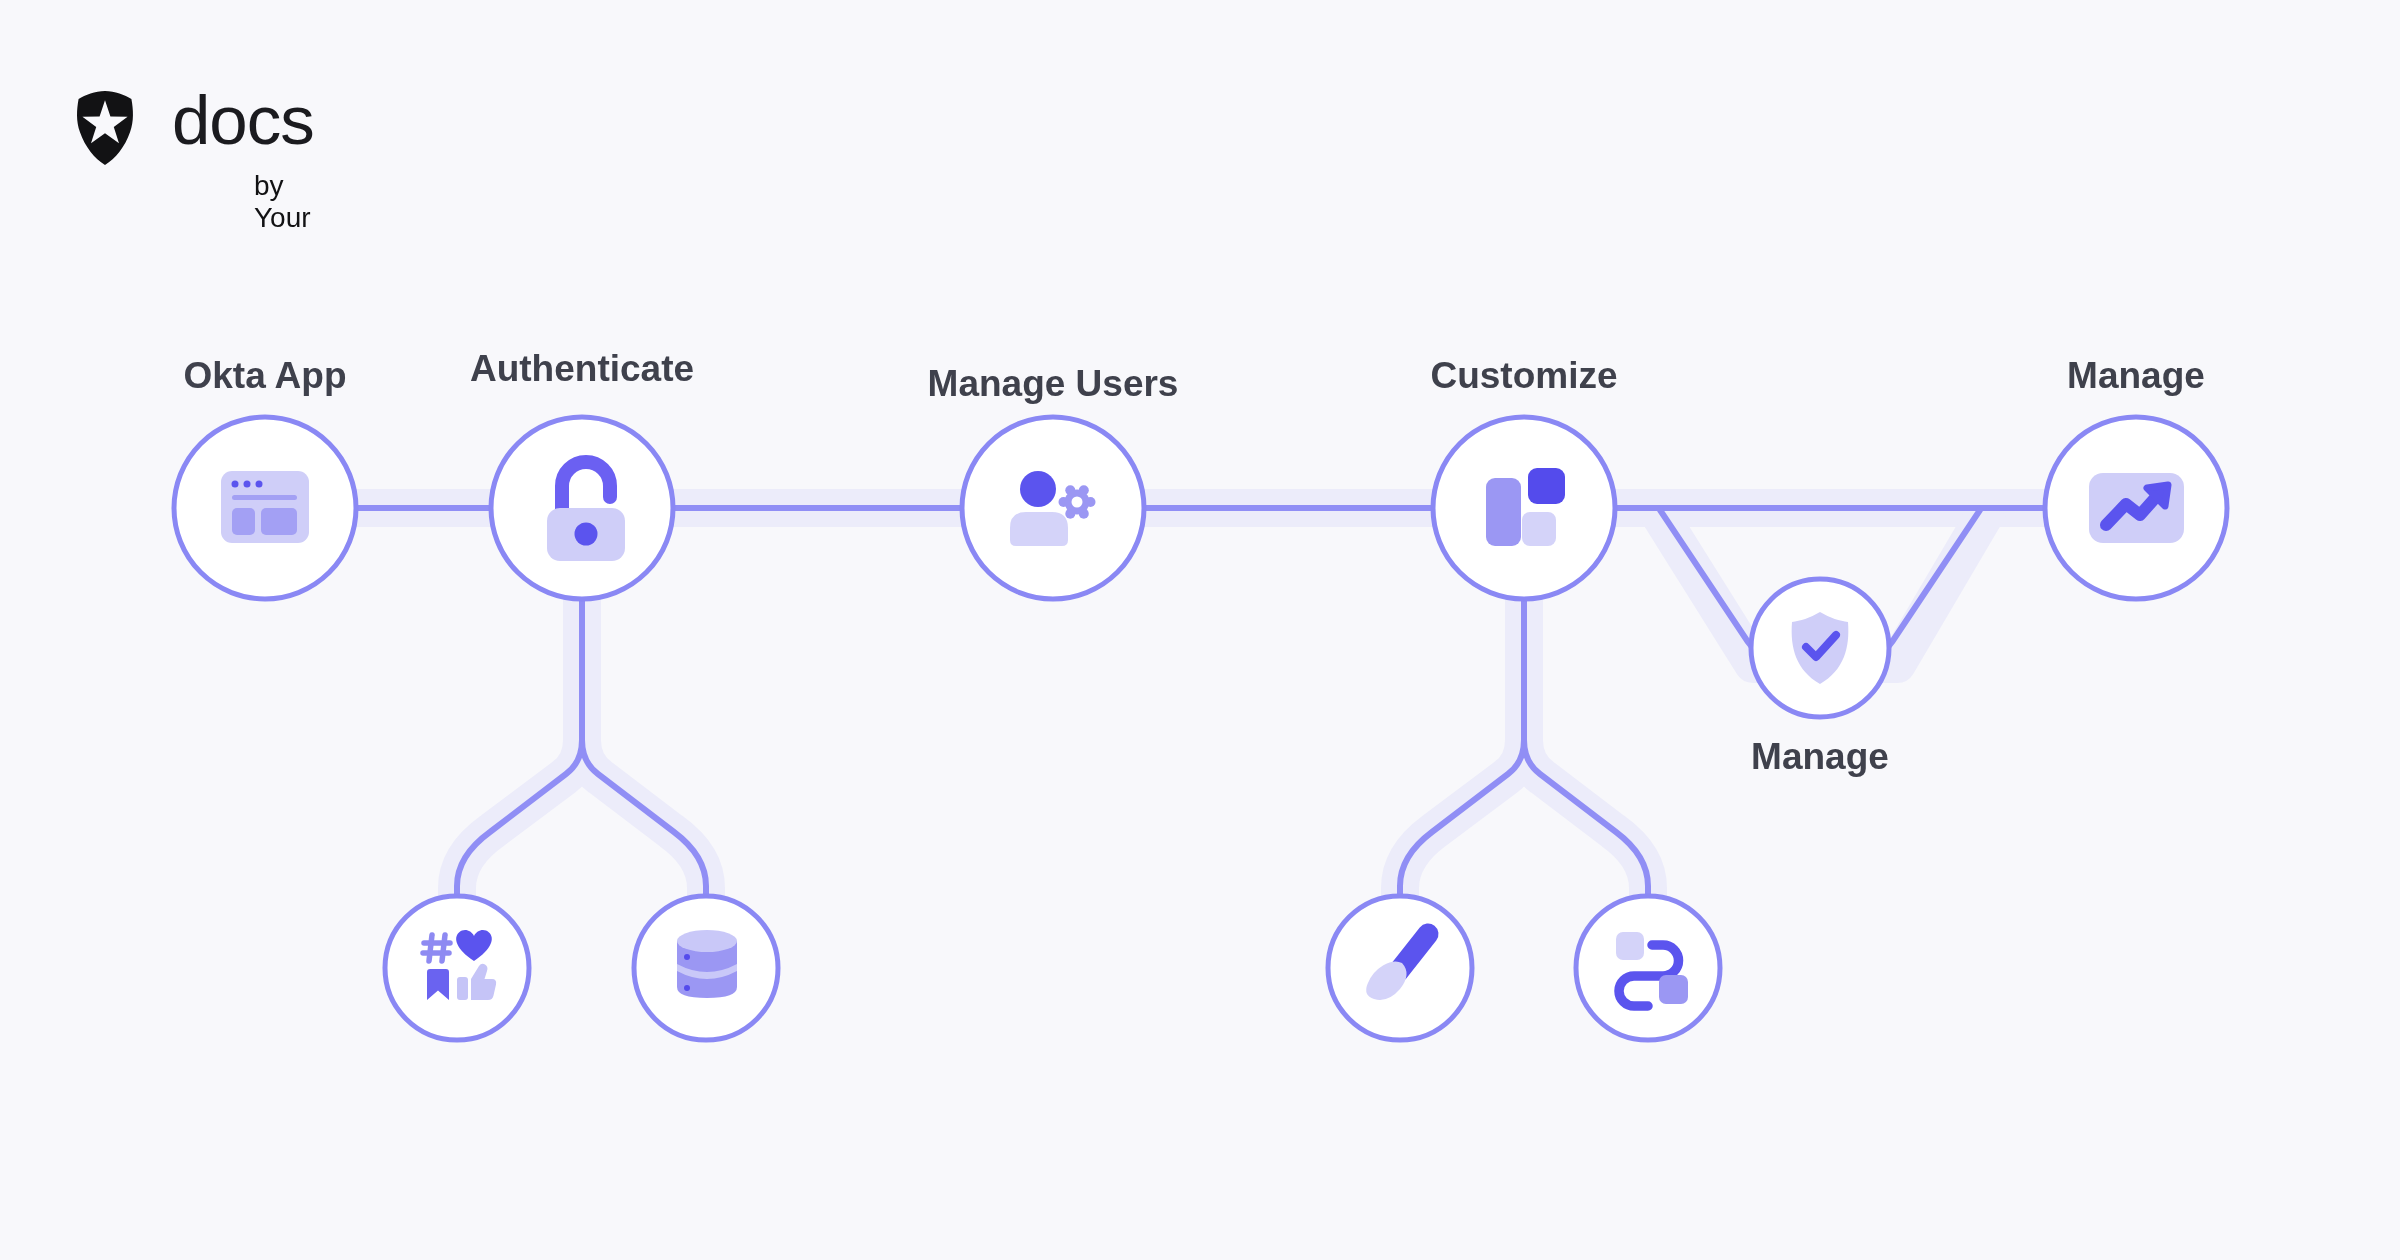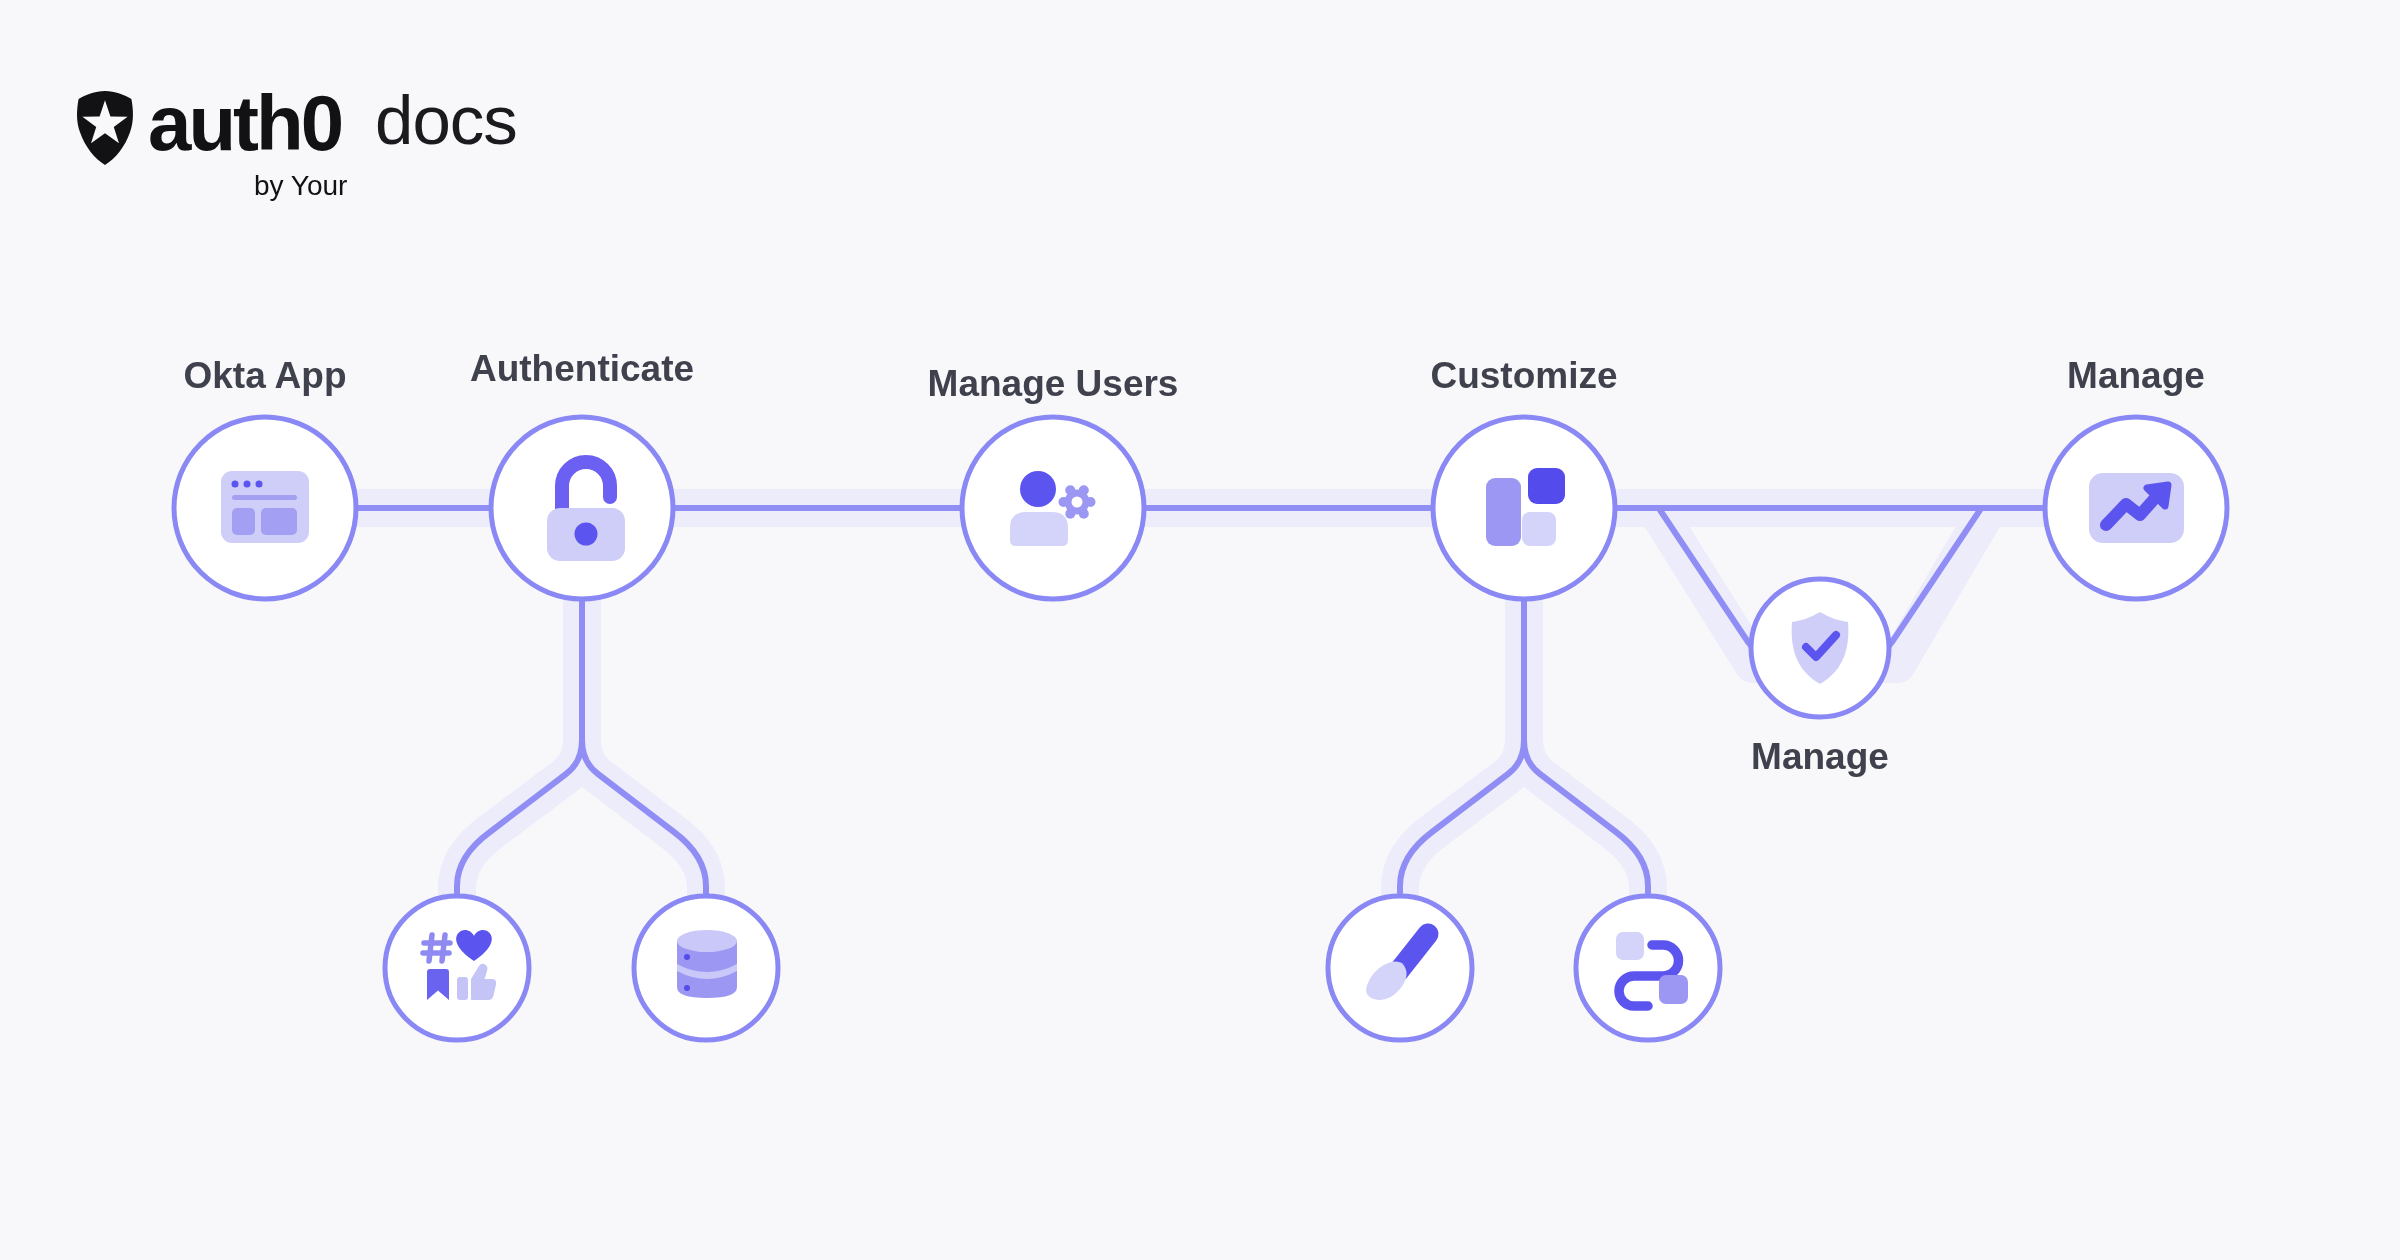--- a/index.html
+++ b/index.html
@@ -29,21 +29,20 @@
 </head>
 <body>
 
 <div class="stage">
 
   <div class="logo">
     <svg class="logo-shield" viewBox="0 0 100 116">
       <path d="M50 2 C65 2 80 8 90 14 C93 30 94 48 88 64 C80 87 66 104 50 114 C34 104 20 87 12 64 C6 48 7 30 10 14 C20 8 35 2 50 2 Z" fill="#121214"></path>
       <path d="M50 16 L58.2 40.7 L84.2 40.9 L63.3 56.3 L71.2 81.1 L50 66 L28.8 81.1 L36.7 56.3 L15.8 40.9 L41.8 40.7 Z" fill="#F8F8FB"></path>
     </svg>
-    <span class="logo-brand">auth0</span>
     <span class="logo-product">docs</span>
     <span class="logo-byline">by Your</span>
   </div>
 
   <svg class="diagram" viewBox="0 0 2400 1260">
 
     <g stroke="#ECECFA" stroke-width="38" fill="none" stroke-linejoin="round">
       <path d="M265 508 H2136"></path>
       <path d="M1654 506 L1753 664 H1897 L1990 506"></path>
       <path d="M582 594 V740 M582 740 Q582 764 564 777 L492 831 Q457 856 457 888 V900 M582 740 Q582 764 600 777 L671 831 Q706 856 706 888 V900"></path>

